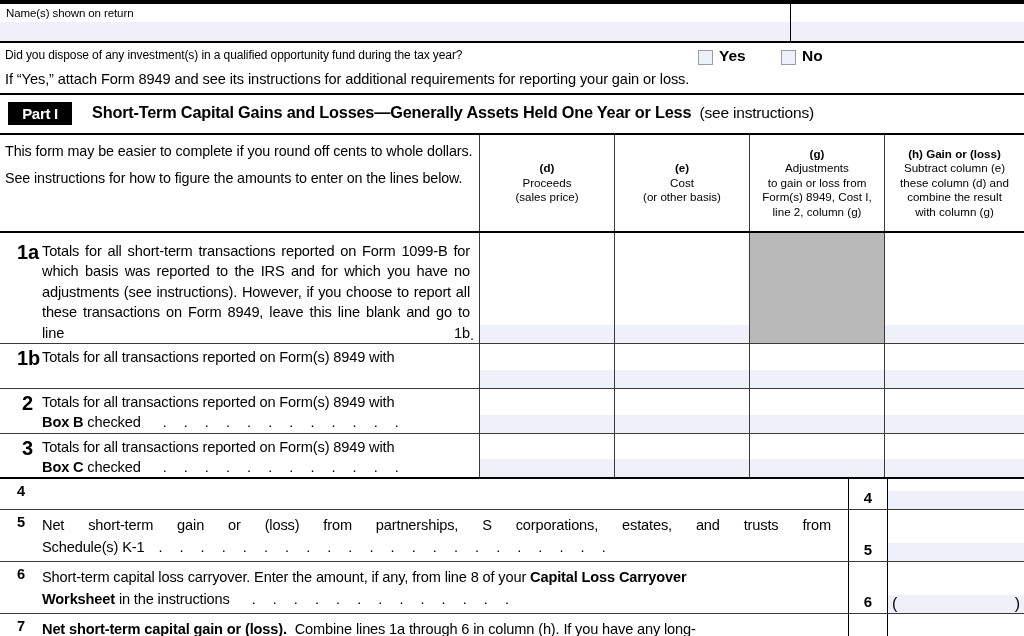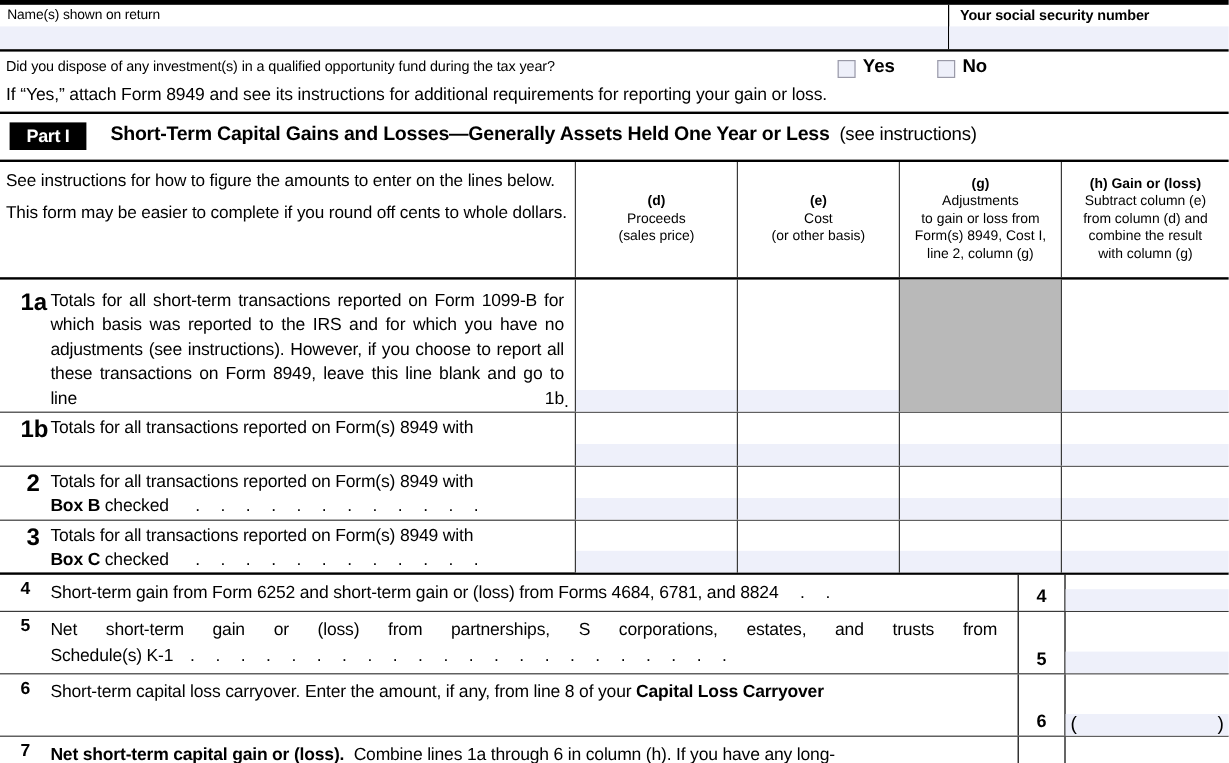--- a/index.html
+++ b/index.html
@@ -90,21 +90,20 @@
 <div class="form">
 
   <div class="top-rule"></div>
 
   <div class="hdr">
     <div class="name-cell">
       <div class="lbl">Name(s) shown on return</div>
       <div class="fill"></div>
     </div>
     <div class="ssn-cell">
-      <div class="lbl bold">Your social security number</div>
       <div class="fill"></div>
     </div>
   </div>
 
   <div class="qrow">
     <div class="q1">Did you dispose of any investment(s) in a qualified opportunity fund during the tax year?</div>
     <div class="cb cb-yes"></div>
     <div class="cb-lbl lbl-yes">Yes</div>
     <div class="cb cb-no"></div>
     <div class="cb-lbl lbl-no">No</div>
@@ -118,22 +117,22 @@
 
   <div class="tbl">
 
     <div class="colhdr">
       <div class="cell-div" style="left:479px"></div>
       <div class="cell-div" style="left:614px"></div>
       <div class="cell-div" style="left:749px"></div>
       <div class="cell-div" style="left:884px"></div>
 
       <div class="instr">
+        <p>This form may be easier to complete if you round off cents to whole dollars.</p>
         <p>See instructions for how to figure the amounts to enter on the lines below.</p>
-        <p>This form may be easier to complete if you round off cents to whole dollars.</p>
       </div>
 
       <div class="chead" style="left:480px;width:134px">
         <div class="k">(d)</div>
         <div>Proceeds</div>
         <div>(sales price)</div>
       </div>
 
       <div class="chead" style="left:615px;width:134px">
         <div class="k">(e)</div>
@@ -145,21 +144,21 @@
         <div class="k">(g)</div>
         <div>Adjustments</div>
         <div>to gain or loss from</div>
         <div>Form(s) 8949, Cost I,</div>
         <div>line 2, column (g)</div>
       </div>
 
       <div class="chead" style="left:885px;width:139px">
         <div class="k">(h) Gain or (loss)</div>
         <div>Subtract column (e)</div>
-        <div>from column (d) and</div>
+        <div>these column (d) and</div>
         <div>combine the result</div>
         <div>with column (g)</div>
       </div>
     </div>
 
     <div class="row" style="height:111px">
       <div class="desc">
         <div class="num" style="top:8px">1a</div>
         <div class="txt just" style="top:8px;right:10px">Totals for all short-term transactions reported on Form 1099-B for which basis was reported to the IRS and for which you have no adjustments (see instructions). However, if you choose to report all these transactions on Form 8949, leave this line blank and go to line 1b</div>
         <div class="txt" style="top:92px;left:452px;right:6px;text-align:right">.</div>
@@ -248,21 +247,20 @@
       <div class="cell-div" style="left:884px"></div>
       <div class="datacell" style="left:885px;width:139px">
           <div class="fillband"></div>
         </div>
     </div>
 
     <div class="lower">
 
       <div class="lrow" style="height:31px">
         <div class="lnum" style="top:4px">4</div>
-        <div class="ltxt" style="top:4px"><span>Short-term gain from Form 6252 and short-term gain or (loss) from Forms 4684, 6781, and 8824</span><span style="display:inline-block;width:18px"></span><span class="dots" style="word-spacing:13px">. .</span></div>
         <div class="boxnum">
             <span>4</span>
           </div>
         <div class="amt">
             <div class="fillband"></div>
           </div>
       </div>
 
       <div class="lrow" style="height:52px">
         <div class="lnum" style="top:4px">5</div>
@@ -272,20 +270,21 @@
             <span>5</span>
           </div>
         <div class="amt">
             <div class="fillband"></div>
           </div>
       </div>
 
       <div class="lrow" style="height:52px">
         <div class="lnum" style="top:4px">6</div>
         <div class="ltxt" style="top:4px"><span>Short-term capital loss carryover. Enter the amount, if any, from line 8 of your</span> <span class="b">Capital Loss Carryover</span></div>
+        <div class="ltxt" style="top:26px"><span class="b">Worksheet</span> <span>in the instructions</span><span style="display:inline-block;width:22px"></span><span class="dots" style="word-spacing:13px">. . . . . . . . . . . . .</span></div>
         <div class="boxnum">
             <span>6</span>
           </div>
         <div class="amt">
           <div class="fillband"></div>
           <div class="paren l">(</div>
           <div class="paren r">)</div>
         </div>
       </div>
 

